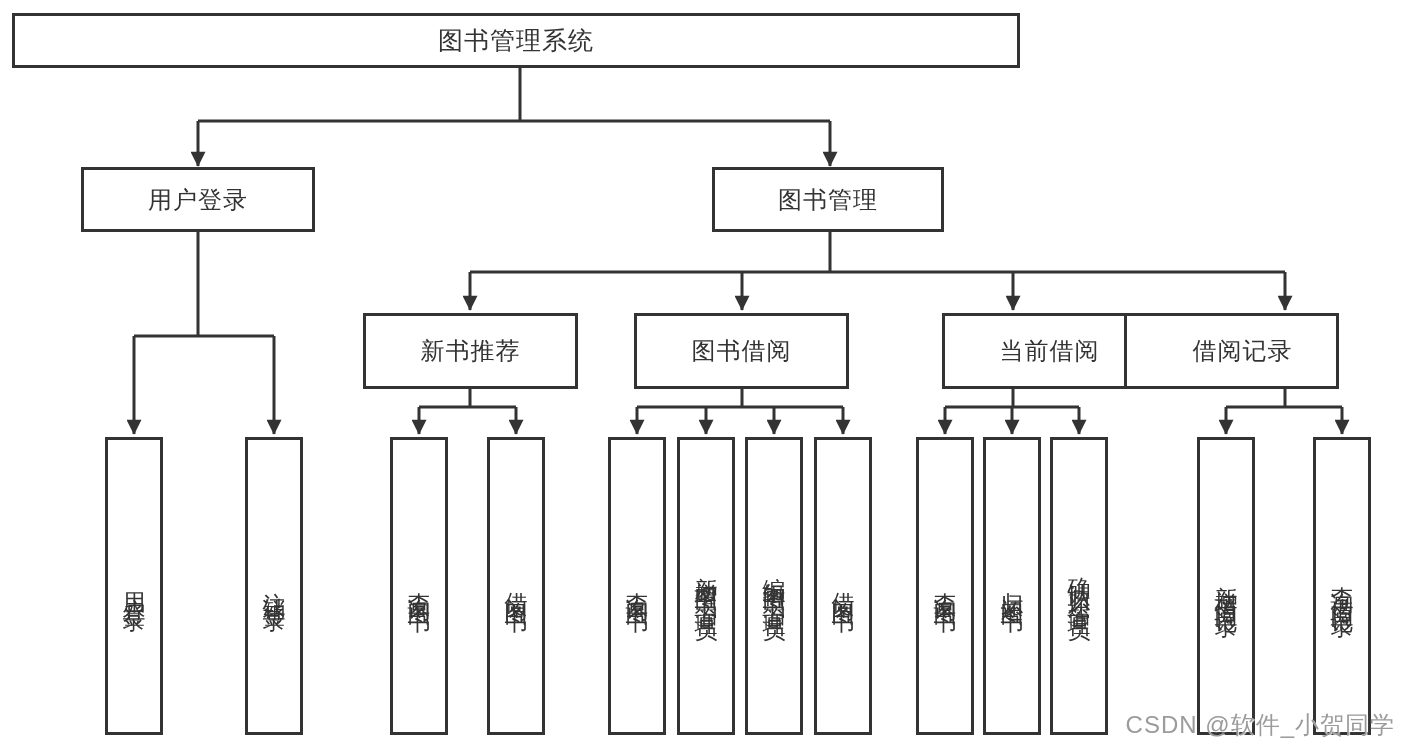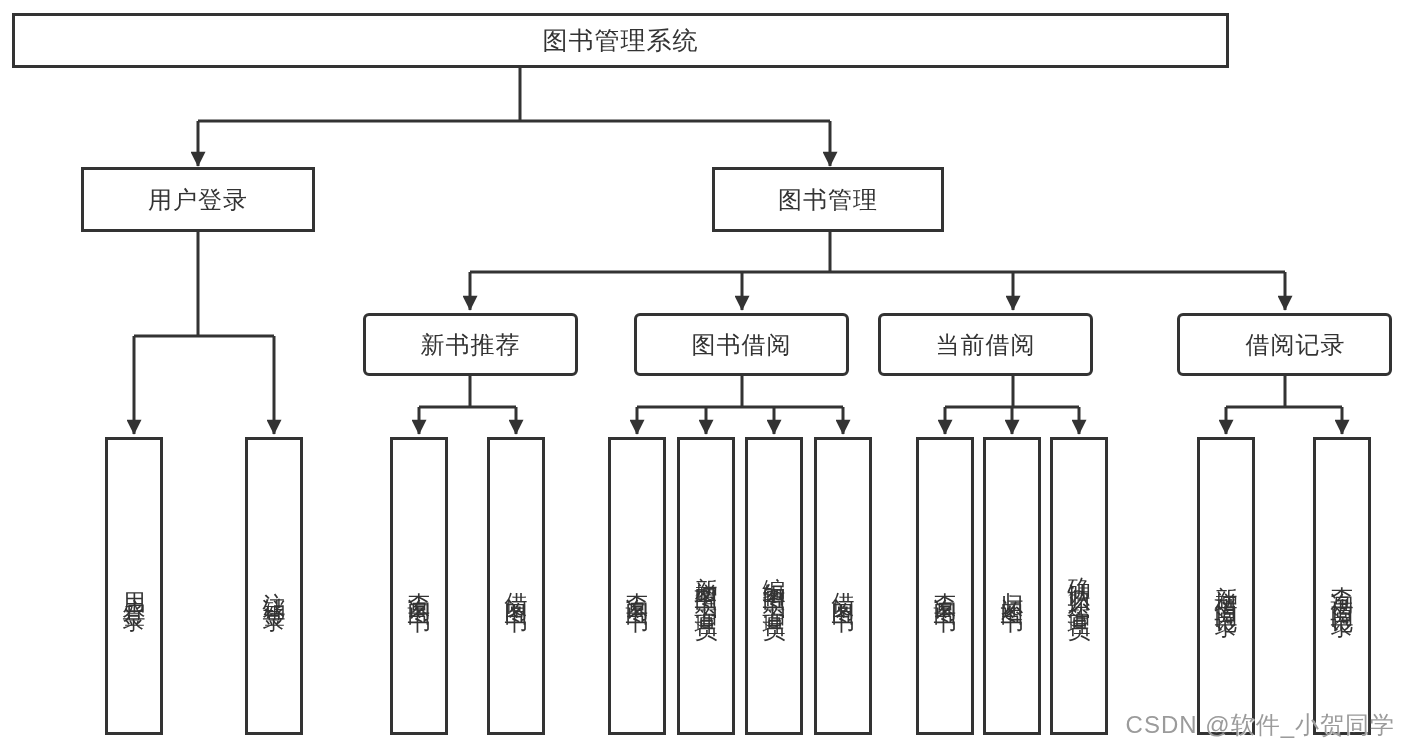--- a/index.html
+++ b/index.html
@@ -15,30 +15,30 @@
     position:absolute;
     box-sizing:border-box;
     background:#ffffff;
     border:3px solid #333333;
     color:#333333;
     display:flex;align-items:center;justify-content:center;
     text-align:center;
     z-index:2;
   }
   .hlabel{font-size:24px;letter-spacing:1px;white-space:nowrap;}
-  .root{left:12px;top:13px;width:1217px;height:55px;}
+  .root{left:12px;top:13px;width:1008px;height:55px;}
   .root .hlabel{font-size:25px;}
   .lvl2{top:167px;height:65px;}
   #n-user-login{left:81px;width:234px;}
   #n-book-mgmt{left:712px;width:232px;}
-  .lvl3{top:313px;height:63px;width:215px;border-radius:6px;}
+  .lvl3{top:313px;height:76px;width:215px;}
   #n-newbooks{left:363px;}
   #n-borrowing{left:634px;justify-content:center;}
-  #n-current{left:878px;}
-  #n-records{left:1177px;padding-left:22px;}
+  #n-current{left:942px;}
+  #n-records{left:1124px;padding-left:22px;}
   .leaf{top:437px;width:58px;height:298px;}
   .vlabel{
     writing-mode:vertical-rl;
     text-orientation:mixed;
     font-size:23px;
     letter-spacing:6px;
     line-height:1;
     white-space:nowrap;
   }
   #lf0{left:105px}#lf1{left:245px}

